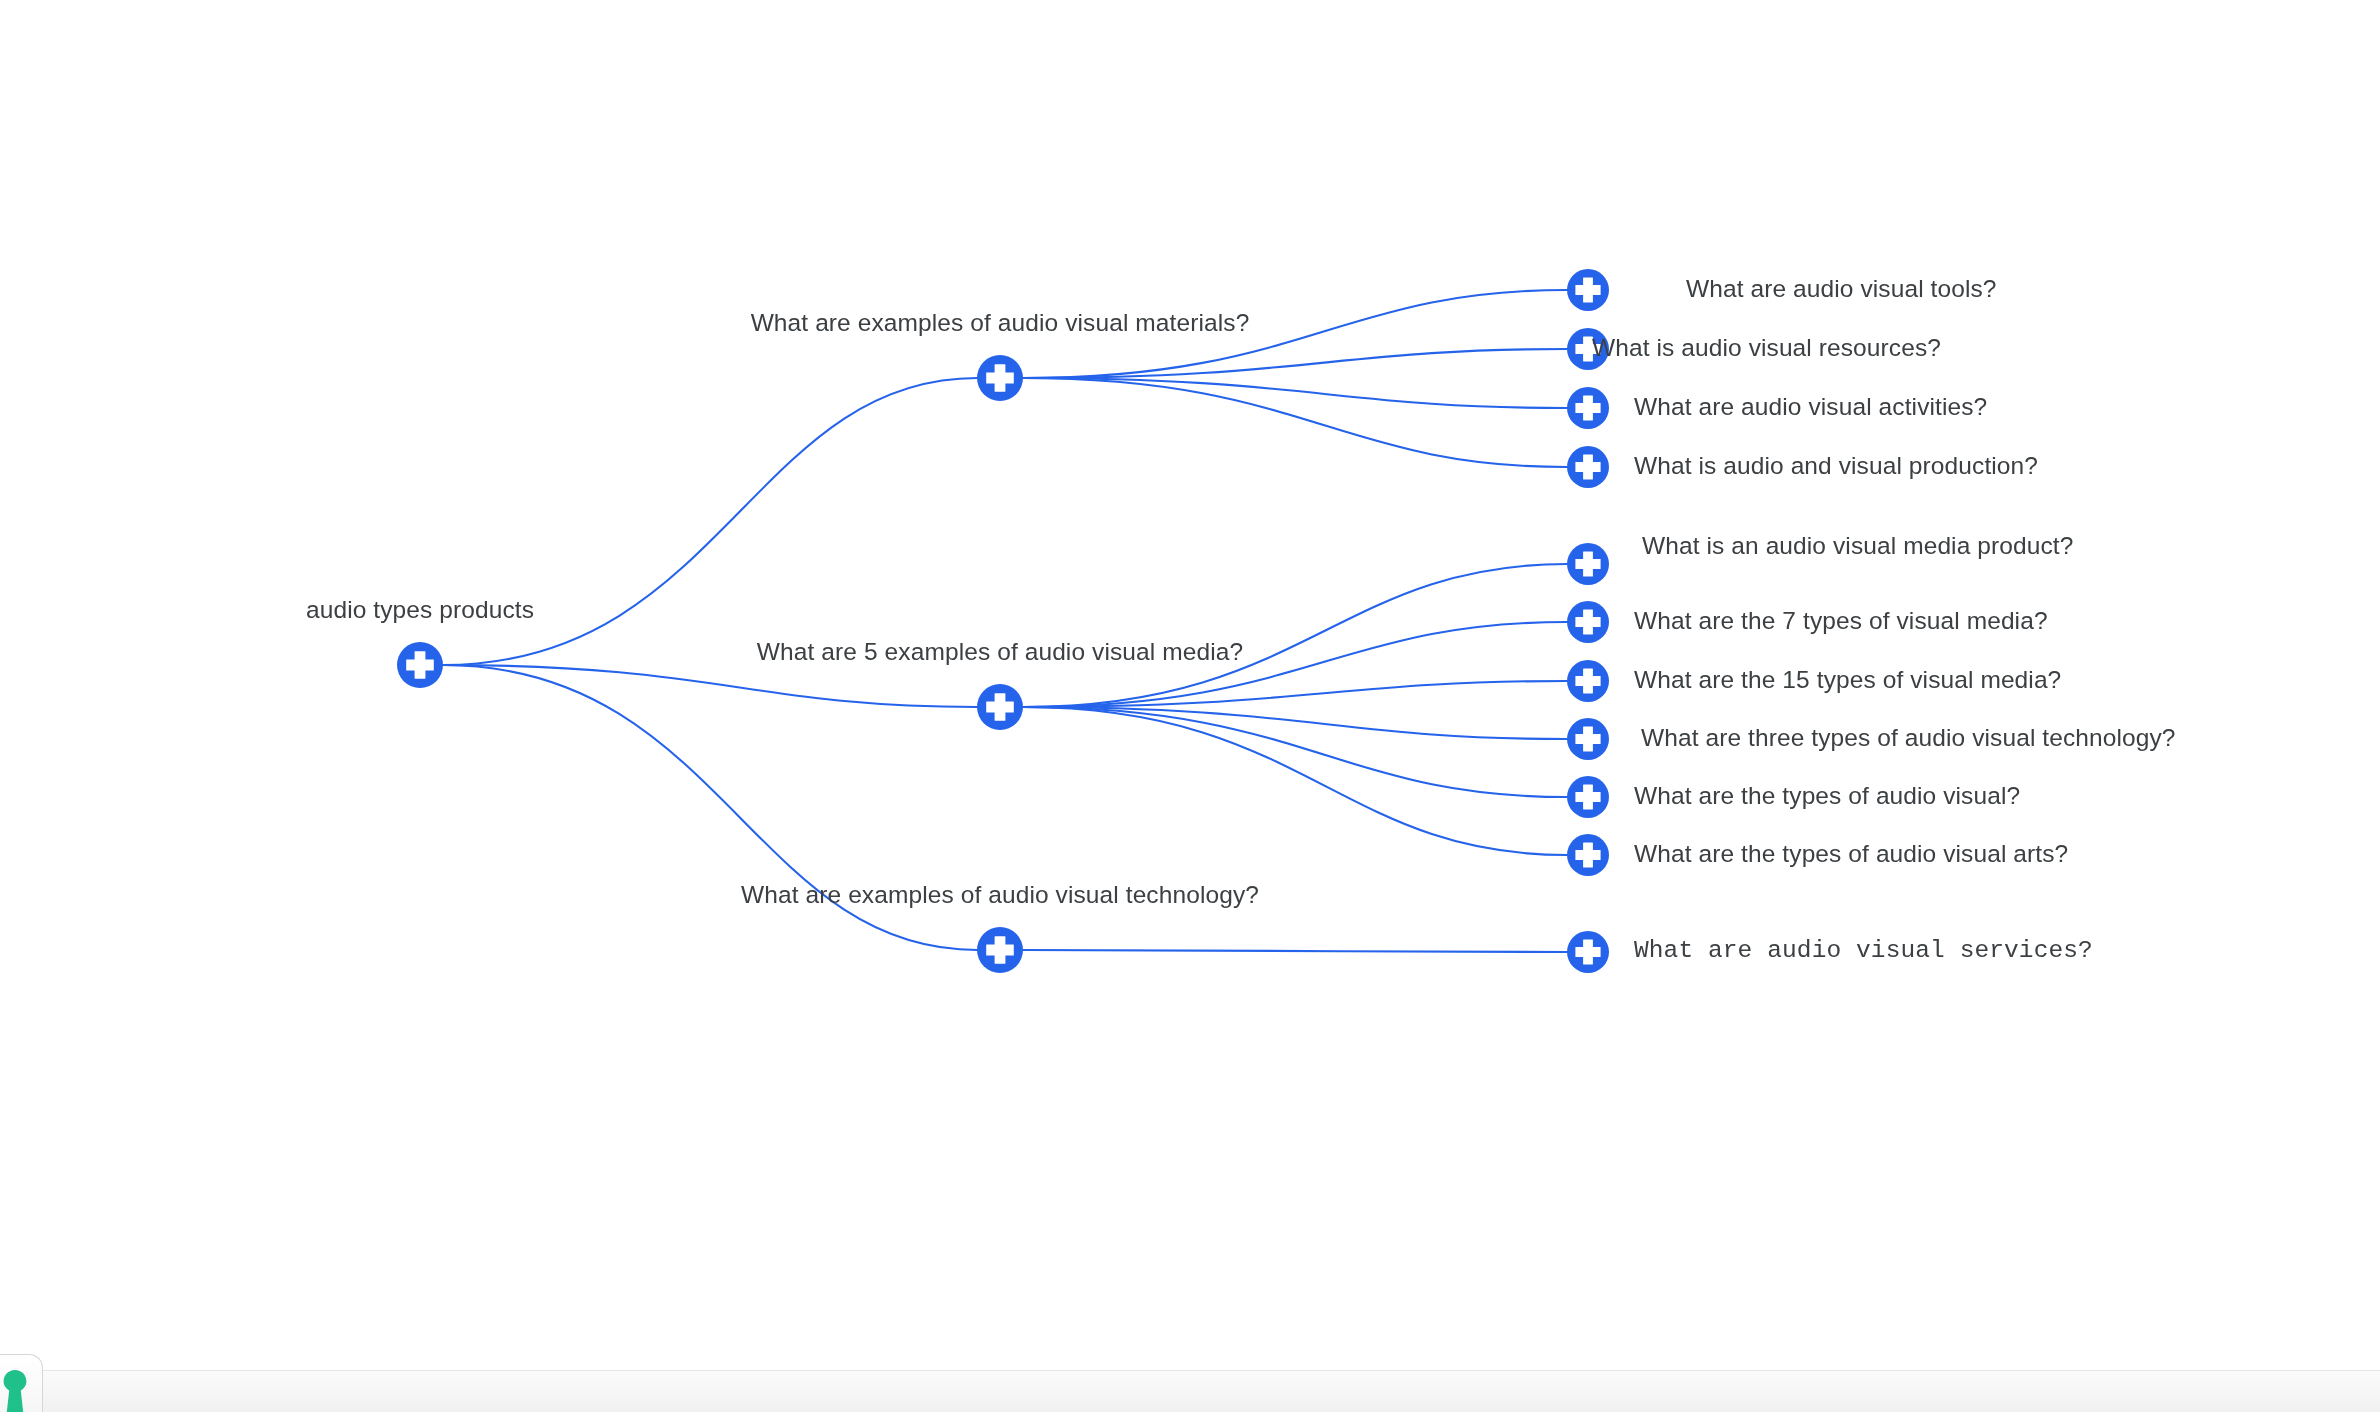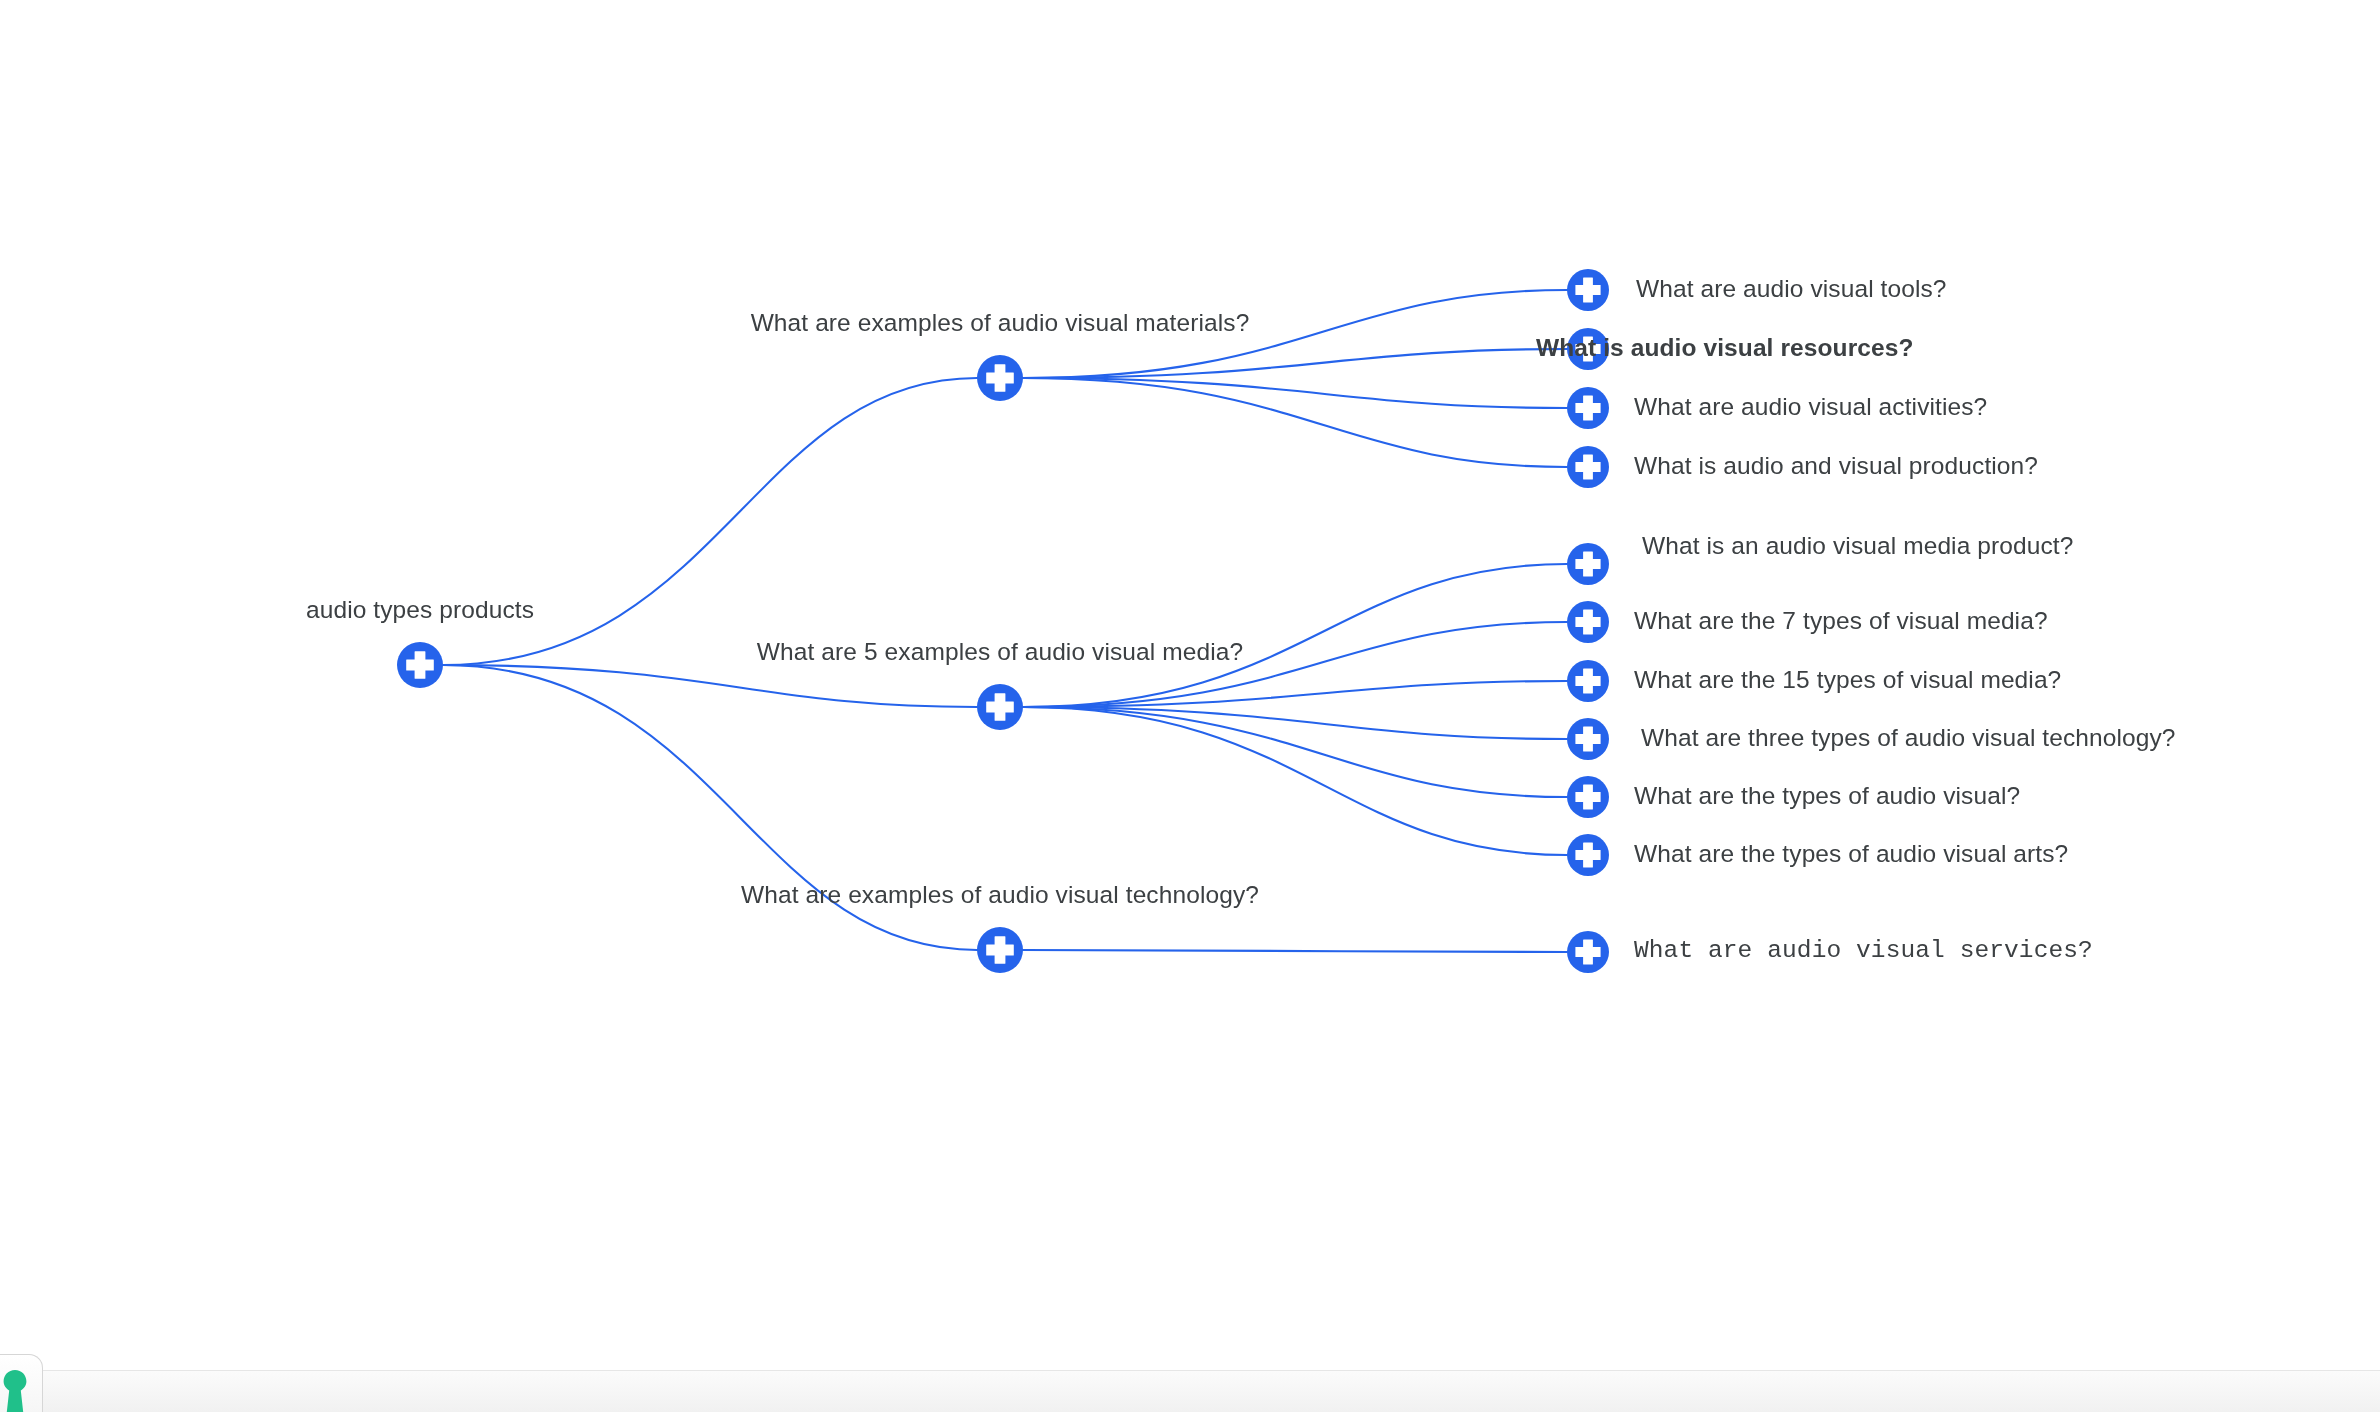--- a/index.html
+++ b/index.html
@@ -185,22 +185,22 @@
         <rect x="1575.4" y="947.1" width="25.2" height="9.8" fill="#ffffff" rx="0.5"></rect>
         <rect x="1583.1" y="939.4" width="9.8" height="25.2" fill="#ffffff" rx="0.5"></rect>
         <circle cx="1588" cy="952" r="3.78" fill="#2563eb" opacity="0"></circle>
         <g></g>
       </g>
     </svg>
 
   <div id="labels-layer">
       <div class="node-label center" style="left: 420px; top: 596px;">audio types products</div>
       <div class="node-label center" style="left: 1000px; top: 309px;">What are examples of audio visual materials?</div>
-      <div class="node-label" style="left: 1636px; top: 275px;">What are audio visual tools?</div>
-      <div class="node-label" style="left: 1536px; top: 334px; font-weight: bold;">What is audio visual resources?</div>
+      <div class="node-label" style="left: 1686px; top: 275px;">What are audio visual tools?</div>
+      <div class="node-label" style="left: 1592px; top: 334px;">What is audio visual resources?</div>
       <div class="node-label" style="left: 1634px; top: 393px;">What are audio visual activities?</div>
       <div class="node-label" style="left: 1634px; top: 452px;">What is audio and visual production?</div>
       <div class="node-label center" style="left: 1000px; top: 638px;">What are 5 examples of audio visual media?</div>
       <div class="node-label" style="left: 1634px; top: 532px; margin-left: 8px;">What is an audio visual media product?</div>
       <div class="node-label" style="left: 1634px; top: 607px;">What are the 7 types of visual media?</div>
       <div class="node-label" style="left: 1634px; top: 666px;">What are the 15 types of visual media?</div>
       <div class="node-label" style="left: 1634px; top: 724px; margin-left: 7px;">What are three types of audio visual technology?</div>
       <div class="node-label" style="left: 1634px; top: 782px;">What are the types of audio visual?</div>
       <div class="node-label" style="left: 1634px; top: 840px;">What are the types of audio visual arts?</div>
       <div class="node-label center" style="left: 1000px; top: 881px;">What are examples of audio visual technology?</div>

